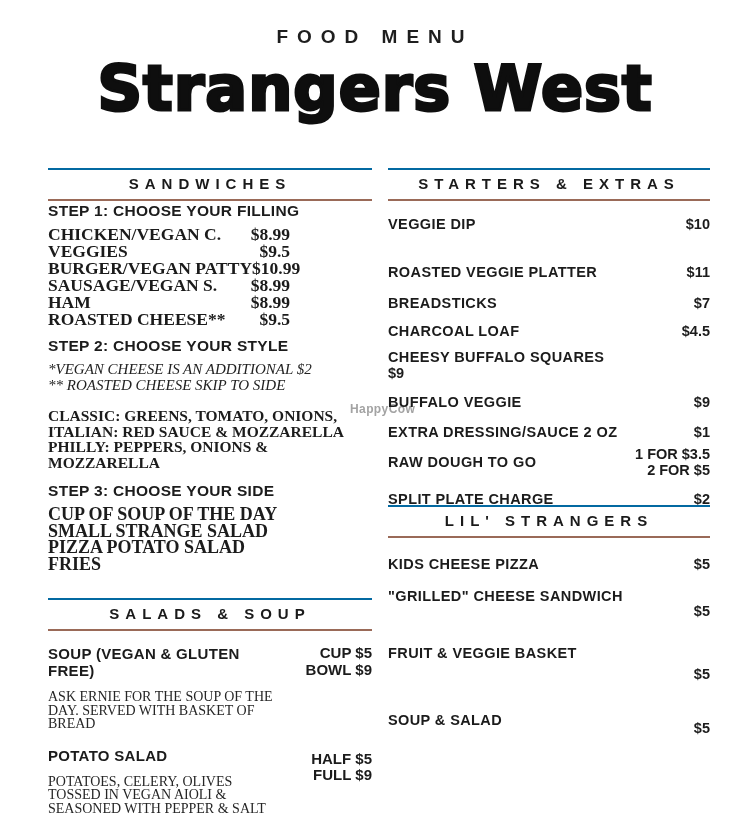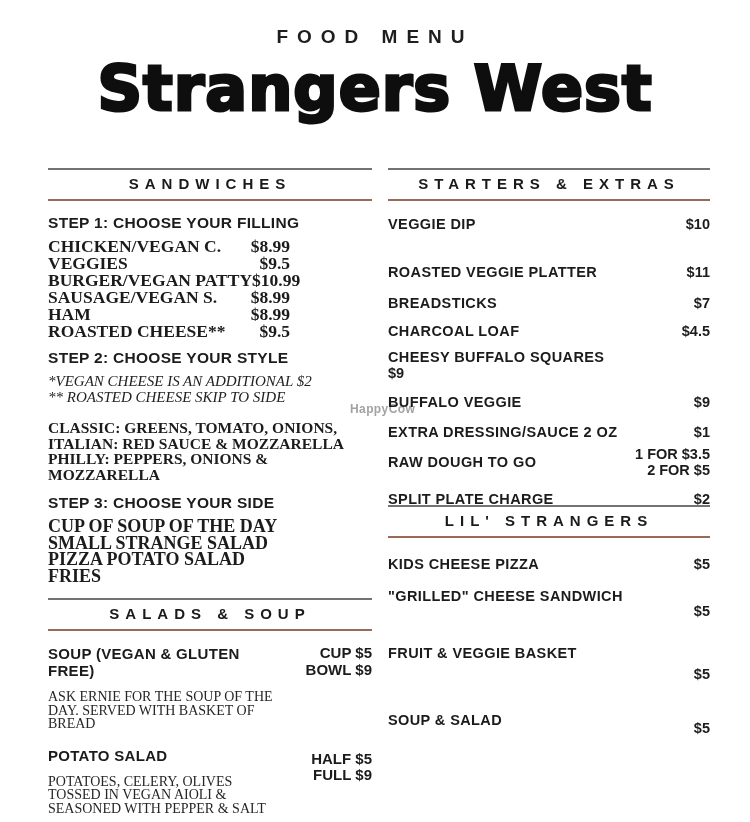--- a/index.html
+++ b/index.html
@@ -22,21 +22,21 @@
   }
 
   
   .col { position:absolute; top:168px; }
   .col-left  { left:48px;  width:324px; }
   .col-right { left:388px; width:322px; }
   .subsec { position:absolute; left:0; right:0; }
 
   
   .sec-head {
-    border-top:2px solid #737373; border-bottom:2px solid #9a6a58;
+    border-top:2px solid #0369a1; border-bottom:2px solid #9a6a58;
     padding:5px 0 6px 0; text-align:center;
   }
   .sec-head span {
     font-size:15px; font-weight:700; letter-spacing:6px; color:#1a1a1a;
   }
 
   .step-title { font-size:15.5px; font-weight:700; letter-spacing:0.3px; color:#1c1c1c; }
 
   
   .fillings { margin-top:6px; width:242px; }
@@ -93,21 +93,21 @@
 
   <div class="watermark">HappyCow</div>
 
   <div class="col col-left">
 
     <div class="subsec" style="top:0;">
       <div class="sec-head">
         <span>SANDWICHES</span>
       </div>
 
-      <div class="step-title" style="margin-top:13px;">STEP 1: CHOOSE YOUR FILLING</div>
+      <div class="step-title" style="margin-top:1px;">STEP 1: CHOOSE YOUR FILLING</div>
 
       <div class="fillings">
         <div class="fill-row">
           <span class="nm">CHICKEN/VEGAN C.</span>
           <span class="pr">$8.99</span>
         </div>
         <div class="fill-row">
           <span class="nm">VEGGIES</span>
           <span class="pr">$9.5</span>
         </div>

